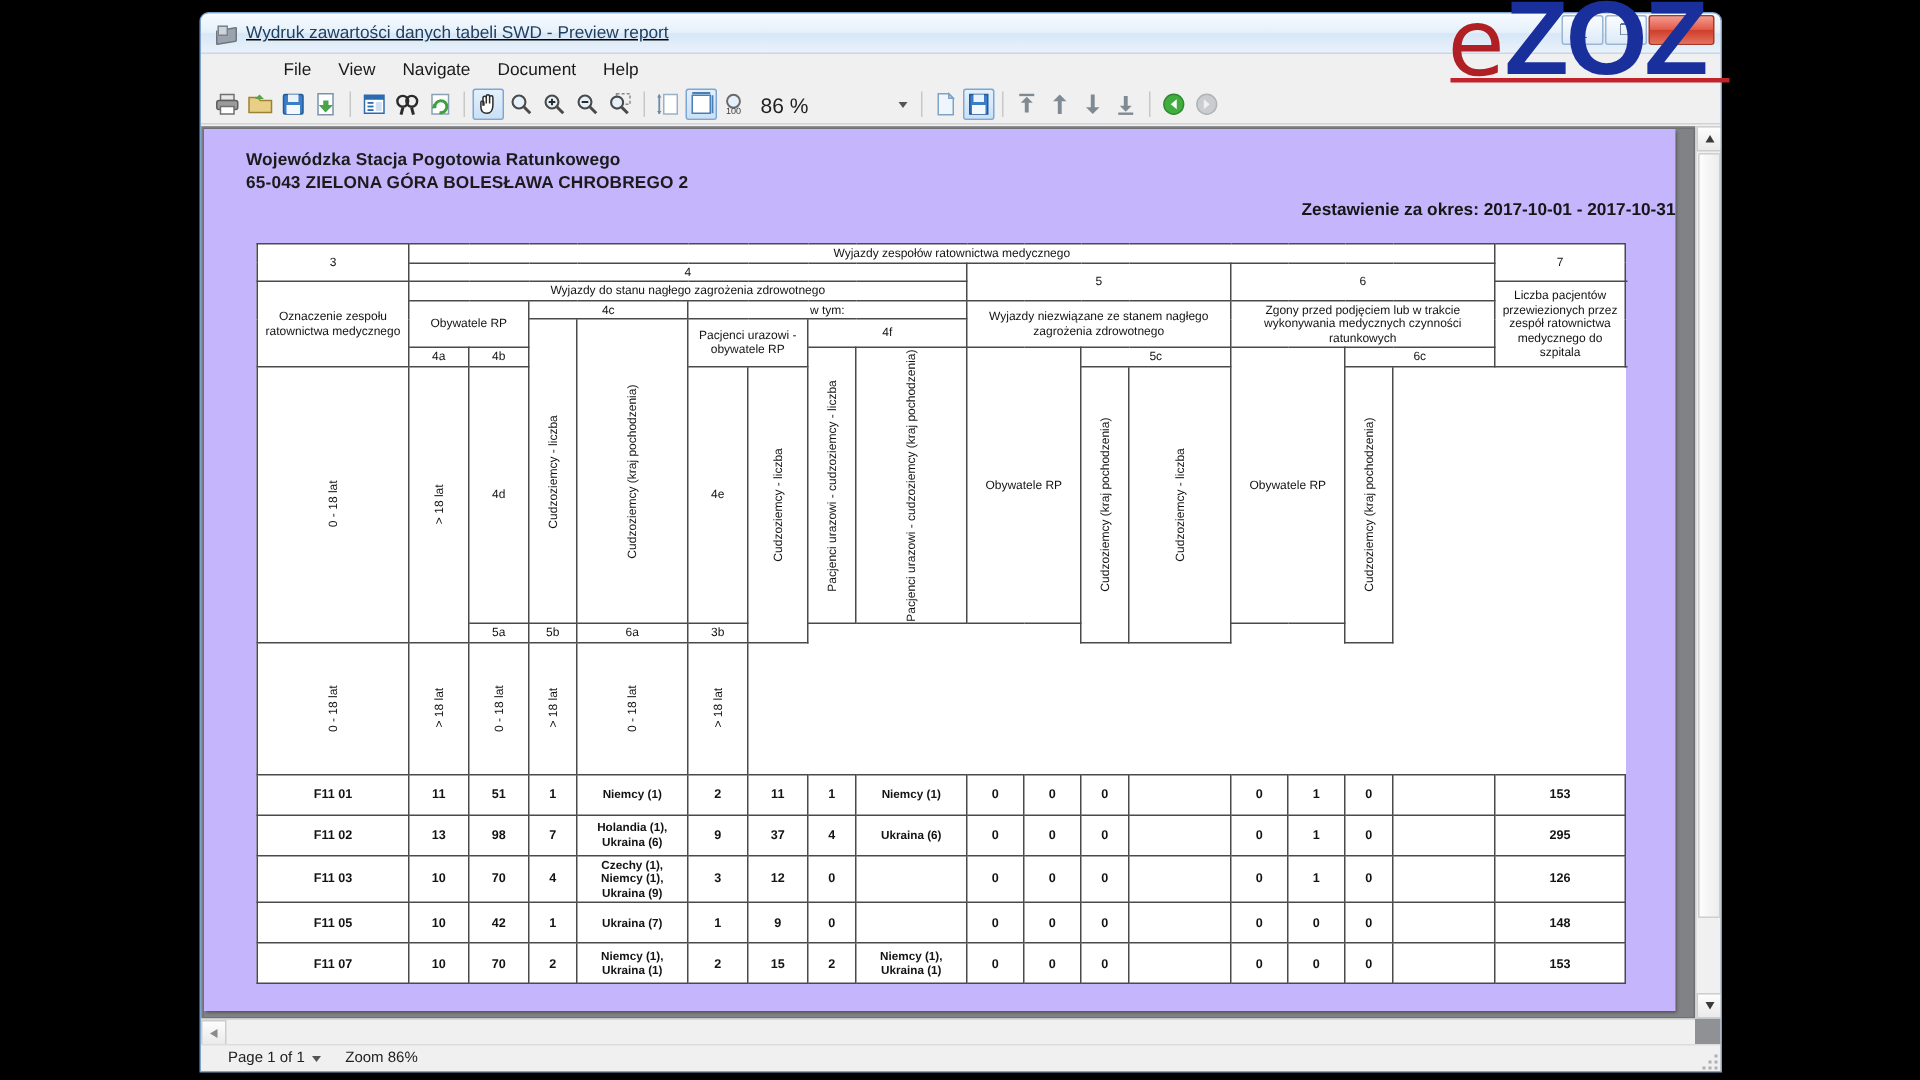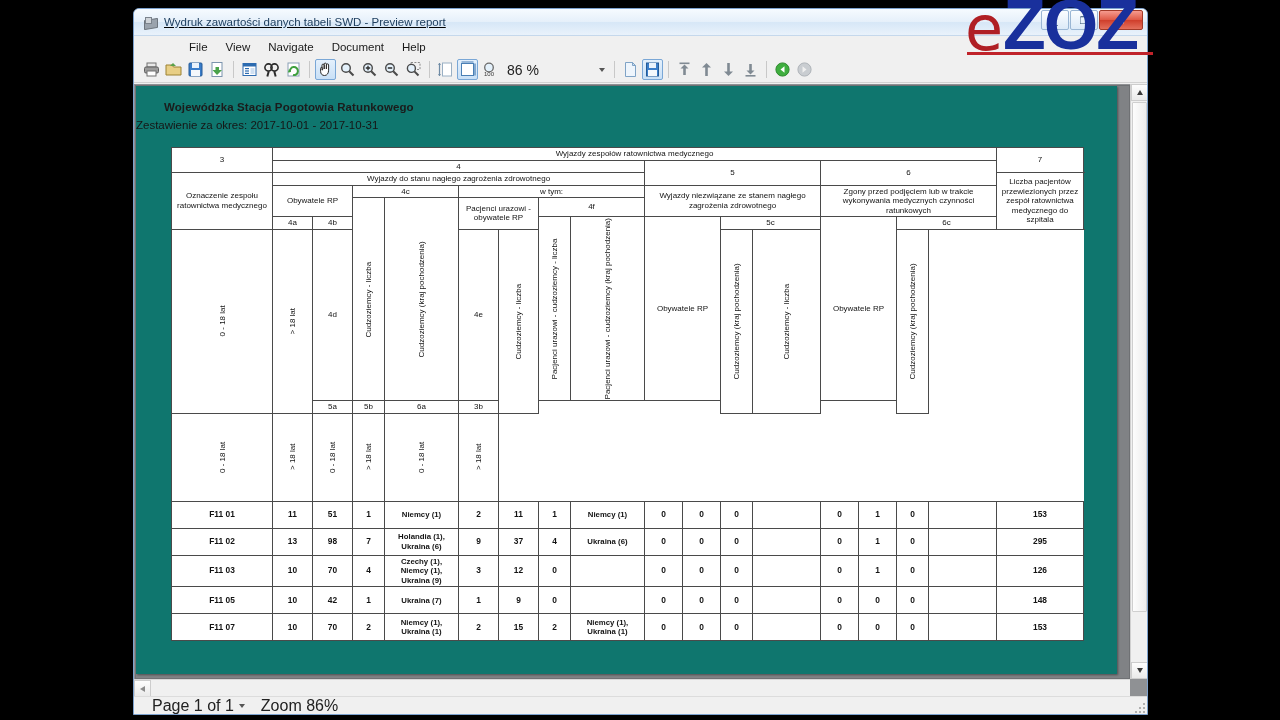--- a/index.html
+++ b/index.html
@@ -92,21 +92,21 @@
     position:absolute; left:0; top:75px; right:0; bottom:0;
     background:#8f9194;
   }
   #docwrap {
     position:absolute; left:1px; top:1px; right:17px; bottom:35px;
     background:#808285; overflow:hidden;
     border:1px solid #6f7174;
   }
   #page {
     position:absolute; left:0px; top:0px; width:981px; height:588px;
-    background:#0f766e; box-shadow: 1px 1px 2px rgba(0,0,0,.4);
+    background:#c4b5fd; box-shadow: 1px 1px 2px rgba(0,0,0,.4);
   }
 
   
   #vscroll {
     position:absolute; right:0px; top:0px; width:17px; bottom:35px;
     background:#f0f0f0; border-left:1px solid #d0d0d0;
   }
   .sb-arrow {
     position:absolute; left:0; width:17px; height:17px;
     background: linear-gradient(to bottom,#fdfdfd,#eaeaea);
@@ -127,32 +127,32 @@
   .tri { width:0;height:0; }
   .tri.u { border-left:3.5px solid transparent;border-right:3.5px solid transparent;border-bottom:5px solid #3a3a3a; }
   .tri.d { border-left:3.5px solid transparent;border-right:3.5px solid transparent;border-top:5px solid #3a3a3a; }
   .tri.l { border-top:3.5px solid transparent;border-bottom:3.5px solid transparent;border-right:5px solid #8a8a8a; }
 
   
   #statusbar {
     position:absolute; left:0; right:0; bottom:0; height:18px;
     background:#f0f0f0; border-top:1px solid #dcdcdc;
     display:flex; align-items:center; padding-left:18px; gap:16px;
-    font-size:16px; color:#222;
+    font-size:10px; color:#222;
   }
   #statusbar .pg { display:flex; align-items:center; gap:5px; }
   #grip { position:absolute; right:2px; bottom:1px; width:12px; height:12px; }
   #grip i { position:absolute; width:2px;height:2px;background:#b0b0b0; }
 
   
   #report { position:absolute; left:0; top:0; width:981px; padding:0; }
   #rhead { padding: 14px 0 0 28px; }
   #rhead div { font-size:11.5px; font-weight:bold; color:#1b1b1b; line-height:15px; letter-spacing:.1px;}
   #rtitle { text-align:center; font-size:15px; font-weight:bold; margin-top:6px; color:#161616; }
-  #rsub { text-align:left; font-size:11.5px; font-weight:normal; margin-top:4px; color:#161616;}
+  #rsub { text-align:right; font-size:11.5px; font-weight:bold; margin-top:4px; color:#161616;}
 
   table.rpt {
     border-collapse: collapse;
     margin: 16px 0 0 35px;
     width: 912px;
     table-layout: fixed;
     background:#fff;
   }
   table.rpt td {
     border: 1px solid #4a4a4a;
@@ -395,20 +395,21 @@
     </div>
 
     <div id="docarea">
 
       <div id="docwrap">
         <div id="page">
           <div id="report">
 
             <div id="rhead">
               <div>Wojewódzka Stacja Pogotowia Ratunkowego</div>
+              <div>65-043 ZIELONA GÓRA BOLESŁAWA CHROBREGO 2</div>
             </div>
             <div id="rsub">Zestawienie za okres: 2017-10-01 - 2017-10-31</div>
 
             <table class="rpt">
               <colgroup>
                 <col style="width:101px">
                 <col style="width:40px">
                   <col style="width:40px">
                 <col style="width:32px">
                   <col style="width:74px">

